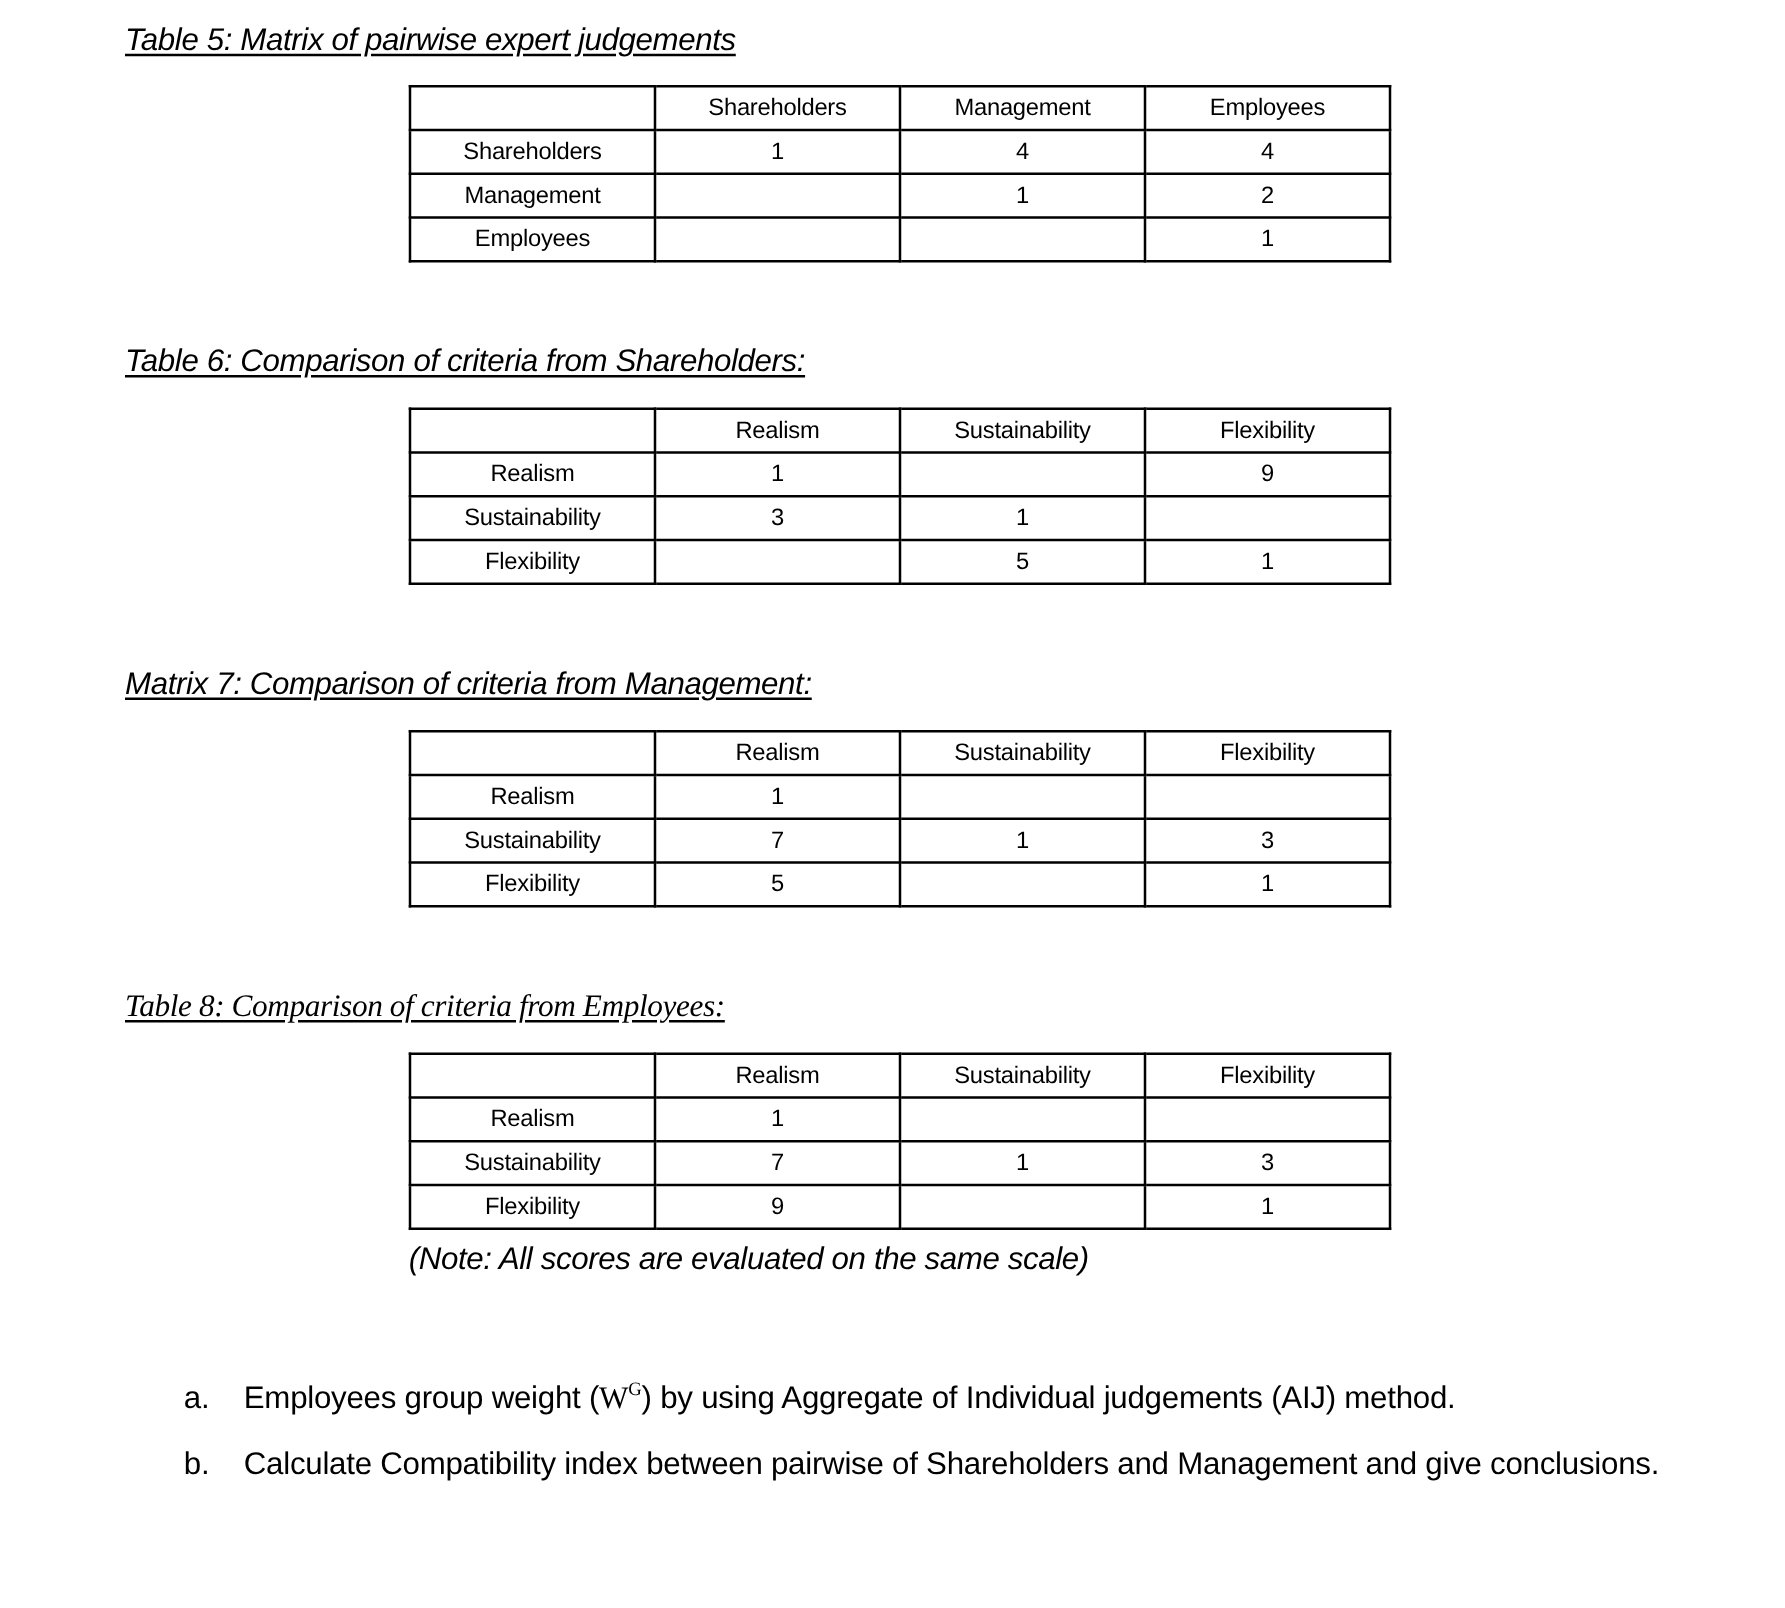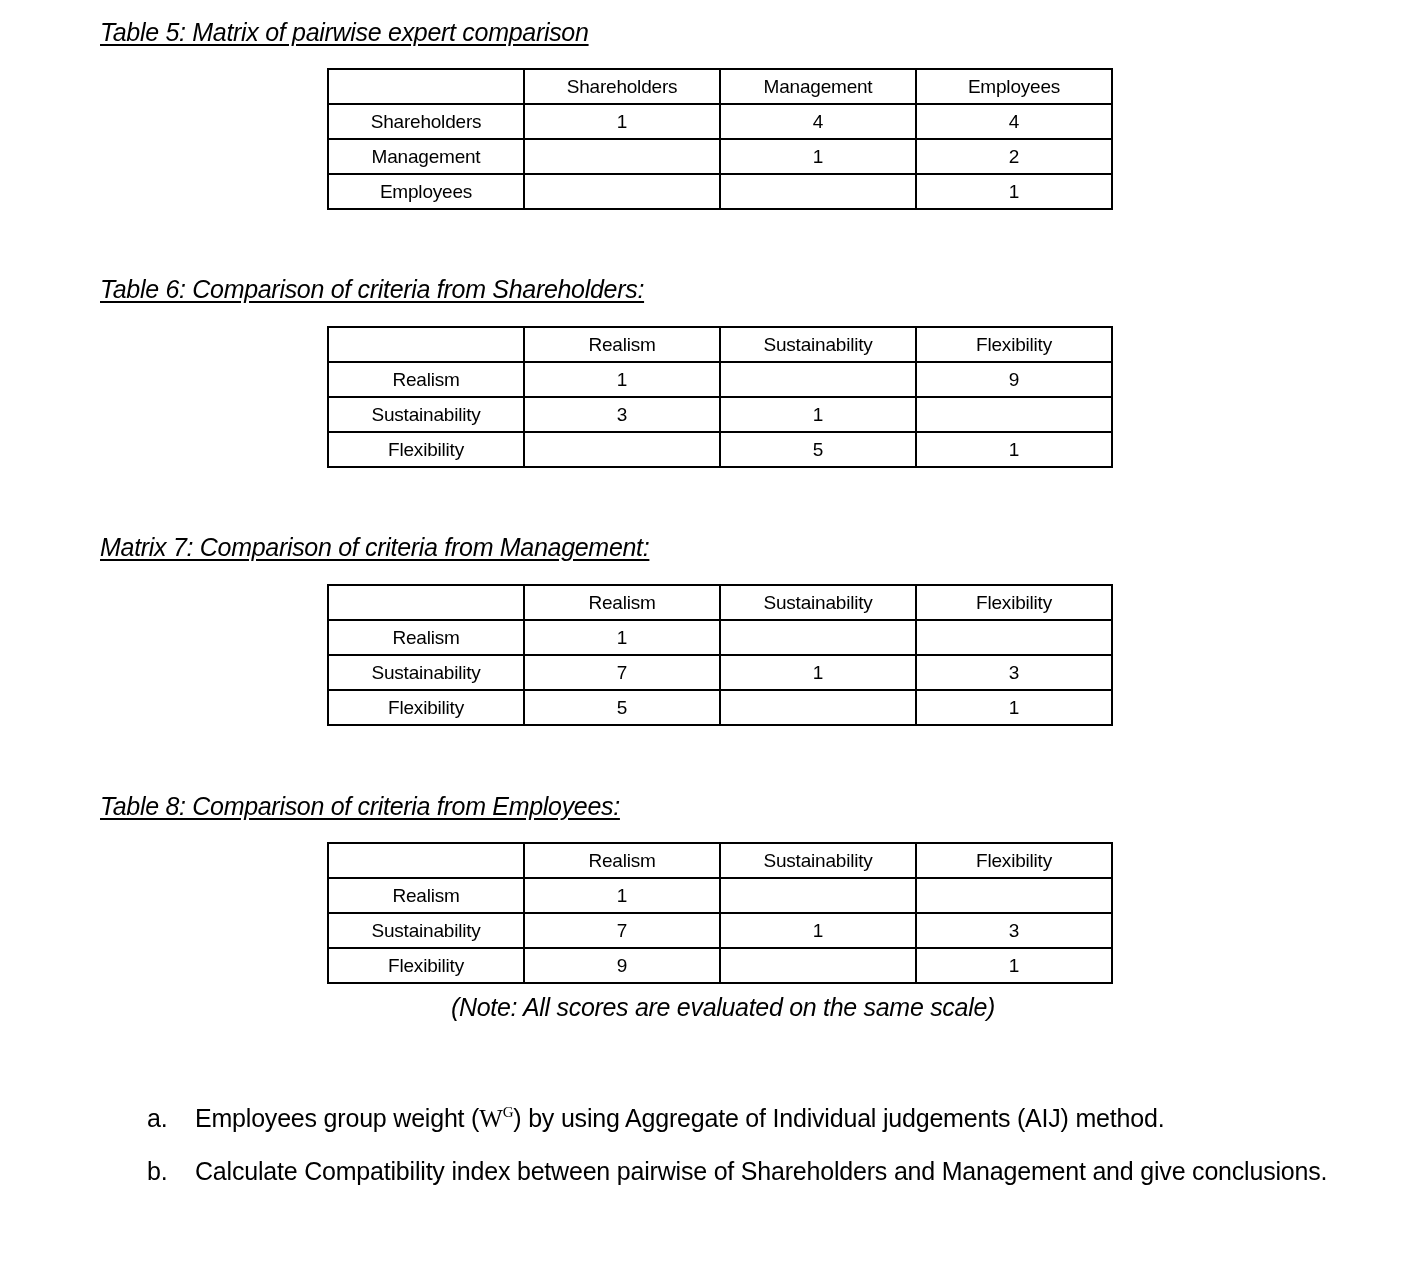--- a/index.html
+++ b/index.html
@@ -41,21 +41,21 @@
       text-align: center;
       vertical-align: middle;
       line-height: 33px;
       white-space: nowrap;
     }
     .note {
       position: absolute;
       left: 327px;
       width: 792px;
       top: 993px;
-      text-align: center;
+      text-align: left;
       font-style: italic;
       font-size: 25px;
       letter-spacing: -0.3px;
       white-space: nowrap;
     }
     .question {
       position: absolute;
       left: 147px;
       right: 80px;
       font-size: 25px;
@@ -77,21 +77,21 @@
     }
     .math sup {
       font-size: 15px;
       vertical-align: 10px;
       line-height: 0;
     }
   </style>
 </head>
 <body>
 
-<div class="caption" style="top:17px;">Table 5: Matrix of pairwise expert comparison</div>
+<div class="caption" style="top:17px;">Table 5: Matrix of pairwise expert judgements</div>
 <table class="matrix" style="top:68px;">
   <tbody>
       <tr>
     <td></td>
     <td>Shareholders</td>
     <td>Management</td>
     <td>Employees</td>
   </tr>
   <tr>
     <td>Shareholders</td>
@@ -167,21 +167,21 @@
   </tr>
   <tr>
     <td>Flexibility</td>
     <td>5</td>
     <td></td>
     <td>1</td>
   </tr>
 </tbody>
   </table>
 
-<div class="caption" style="top:791px;">Table 8: Comparison of criteria from Employees:</div>
+<div class="caption" style="top:791px;font-family:Liberation Serif, serif;">Table 8: Comparison of criteria from Employees:</div>
 <table class="matrix" style="top:842px;">
   <tbody>
       <tr>
     <td></td>
     <td>Realism</td>
     <td>Sustainability</td>
     <td>Flexibility</td>
   </tr>
   <tr>
     <td>Realism</td>

